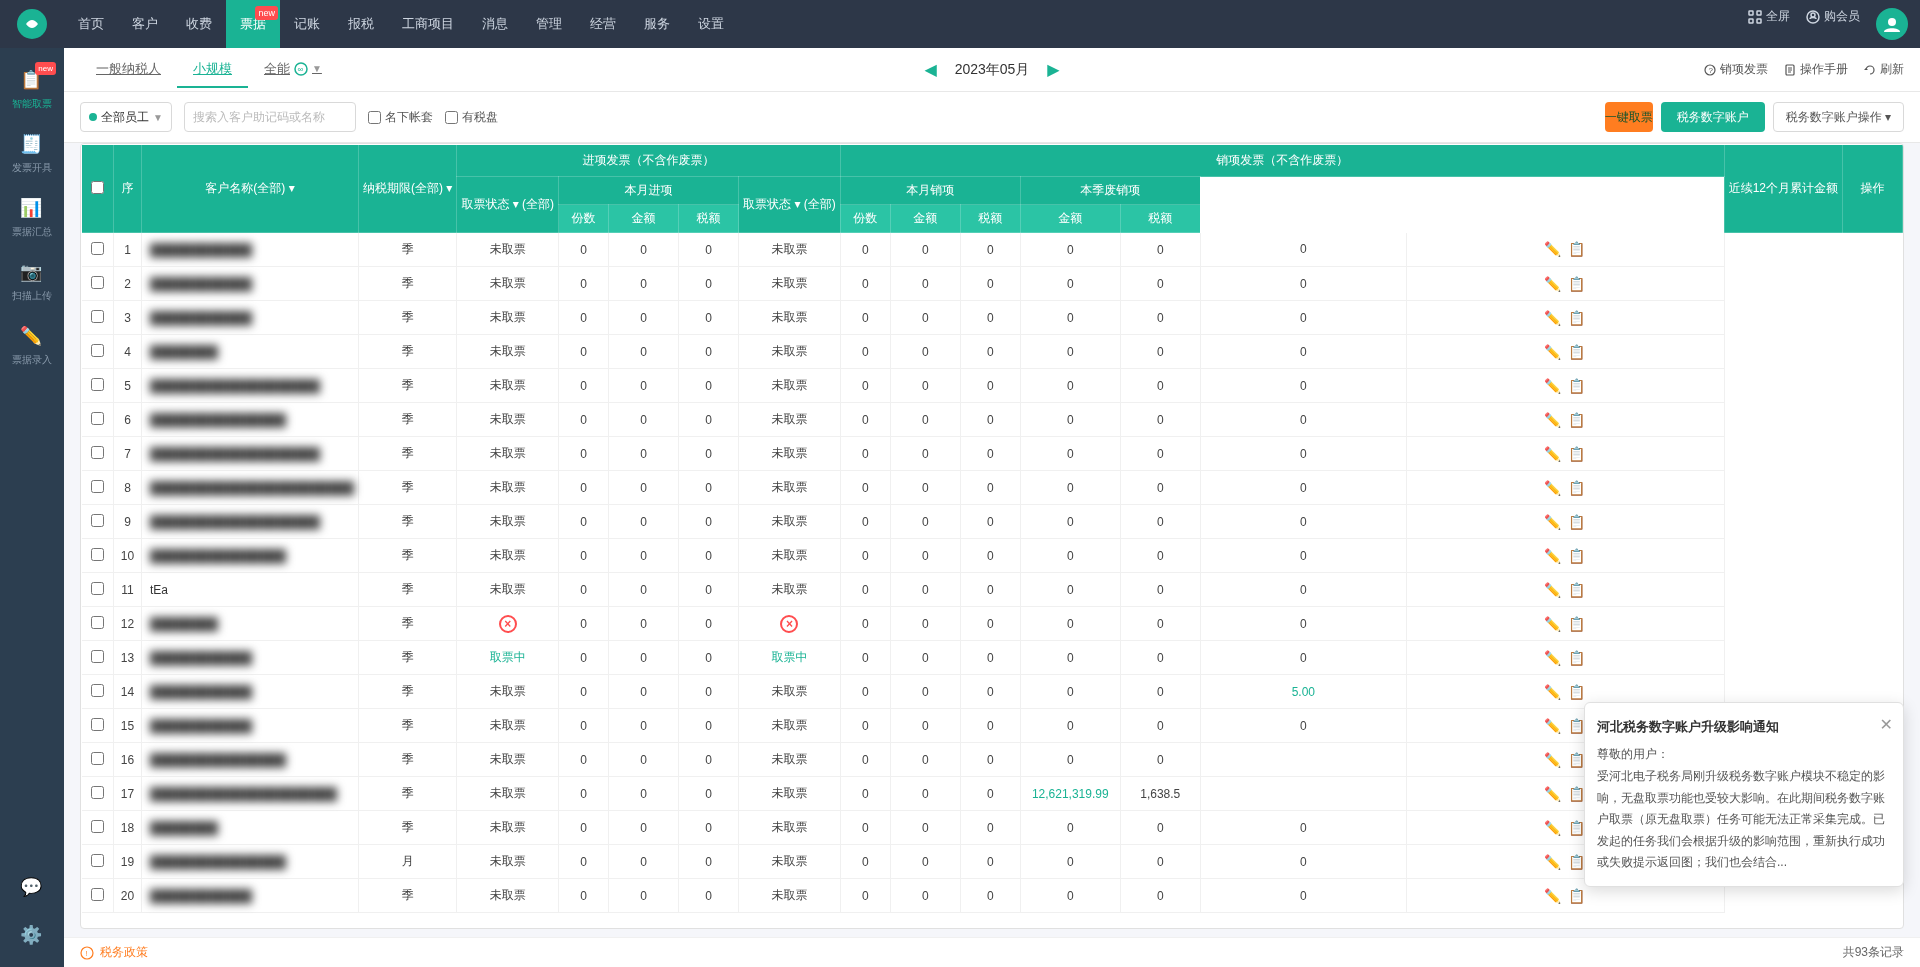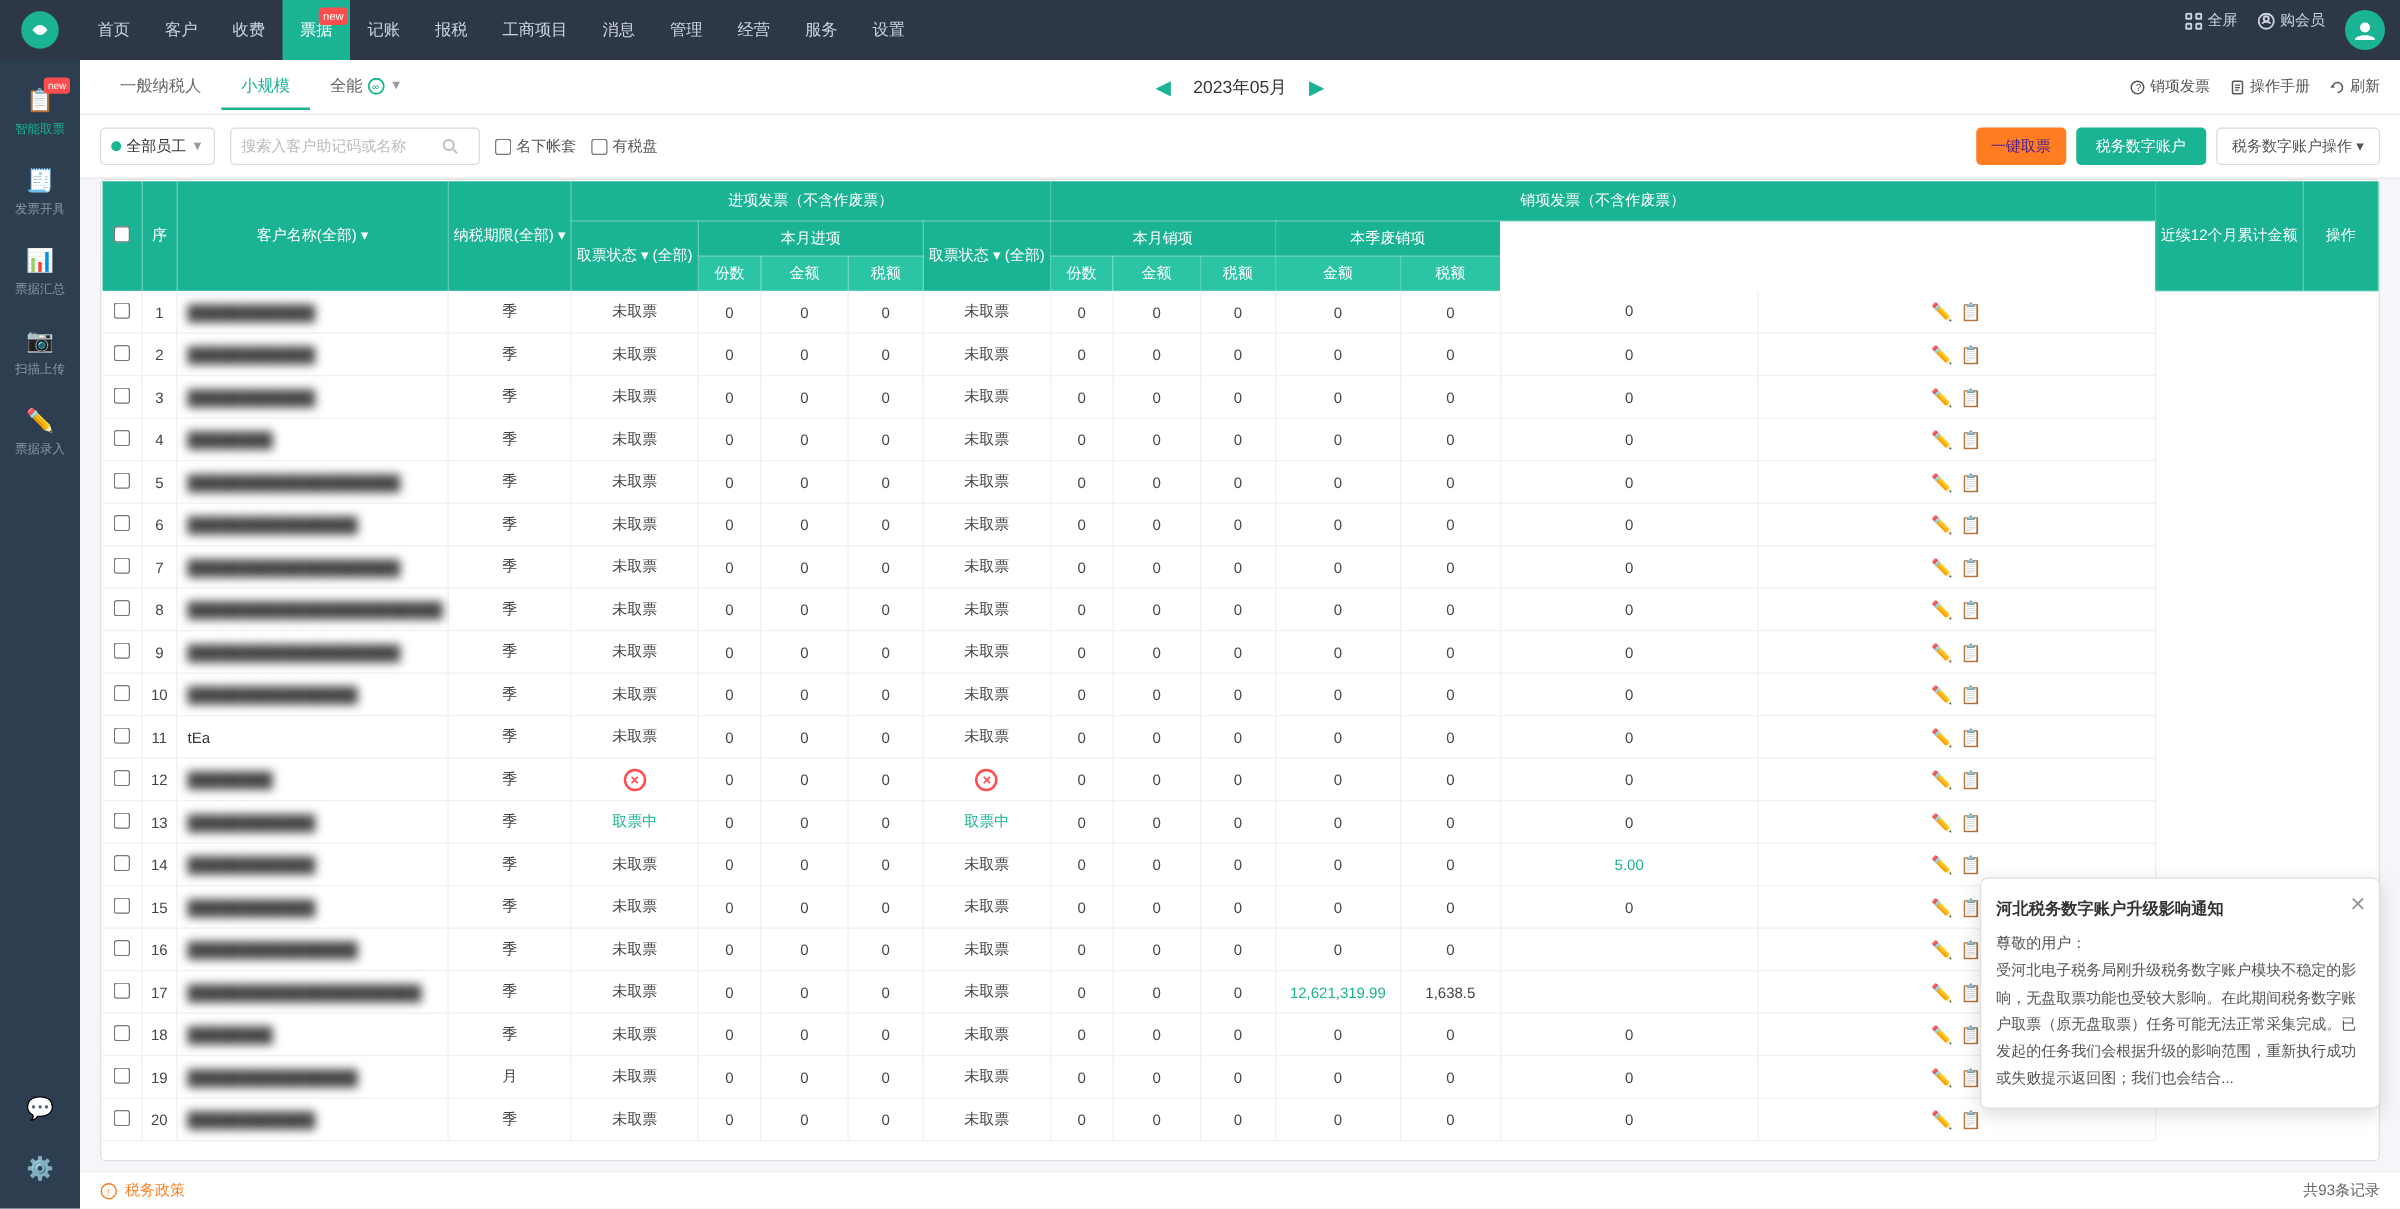--- a/index.html
+++ b/index.html
@@ -135,20 +135,21 @@
     .tab-item {
       padding: 0 16px;
       height: 37px;
       display: flex;
       align-items: center;
       cursor: pointer;
       font-size: 13px;
       color: #666;
       border-bottom: 2px solid transparent;
       position: relative;
+      text-decoration: underline;
     }
     .tab-item.active {
       color: #1ab394;
       border-bottom: 2px solid #1ab394;
       font-weight: 500;
     }
     .quanjin-tab {
       display: flex; align-items: center; gap: 4px;
     }
     .quanjin-tab .down-arrow { font-size: 10px; color: #999; }
@@ -177,43 +178,43 @@
     }
     .employee-select .dot { width: 8px; height: 8px; border-radius: 50%; background: #1ab394; }
     .search-input-wrap {
       display: flex;
       align-items: center;
       border: 1px solid #d9d9d9;
       border-radius: 4px;
       height: 30px;
       padding: 0 8px;
       background: #fff;
-      width: 200px;
+      width: 172px;
     }
     .search-input-wrap input {
       border: none;
       outline: none;
       font-size: 12px;
       color: #333;
       width: 160px;
       background: transparent;
     }
     .search-input-wrap input::placeholder { color: #bbb; }
     .checkbox-item {
       display: flex; align-items: center; gap: 4px; cursor: pointer;
       font-size: 12px; color: #555;
     }
     .checkbox-item input[type=checkbox] { cursor: pointer; }
     .toolbar-right { margin-left: auto; display: flex; gap: 8px; align-items: center; }
     .btn-primary {
       background: #ff7d20;
-      color: #4c1d95;
+      color: #14532d;
       border: none;
       border-radius: 4px;
-      padding: 0 12px;
+      padding: 0 0;
       height: 30px;
       cursor: pointer;
       font-size: 12px;
       white-space: nowrap;
     }
     .btn-teal {
       background: #1ab394;
       color: #fff;
       border: none;
       border-radius: 4px;

